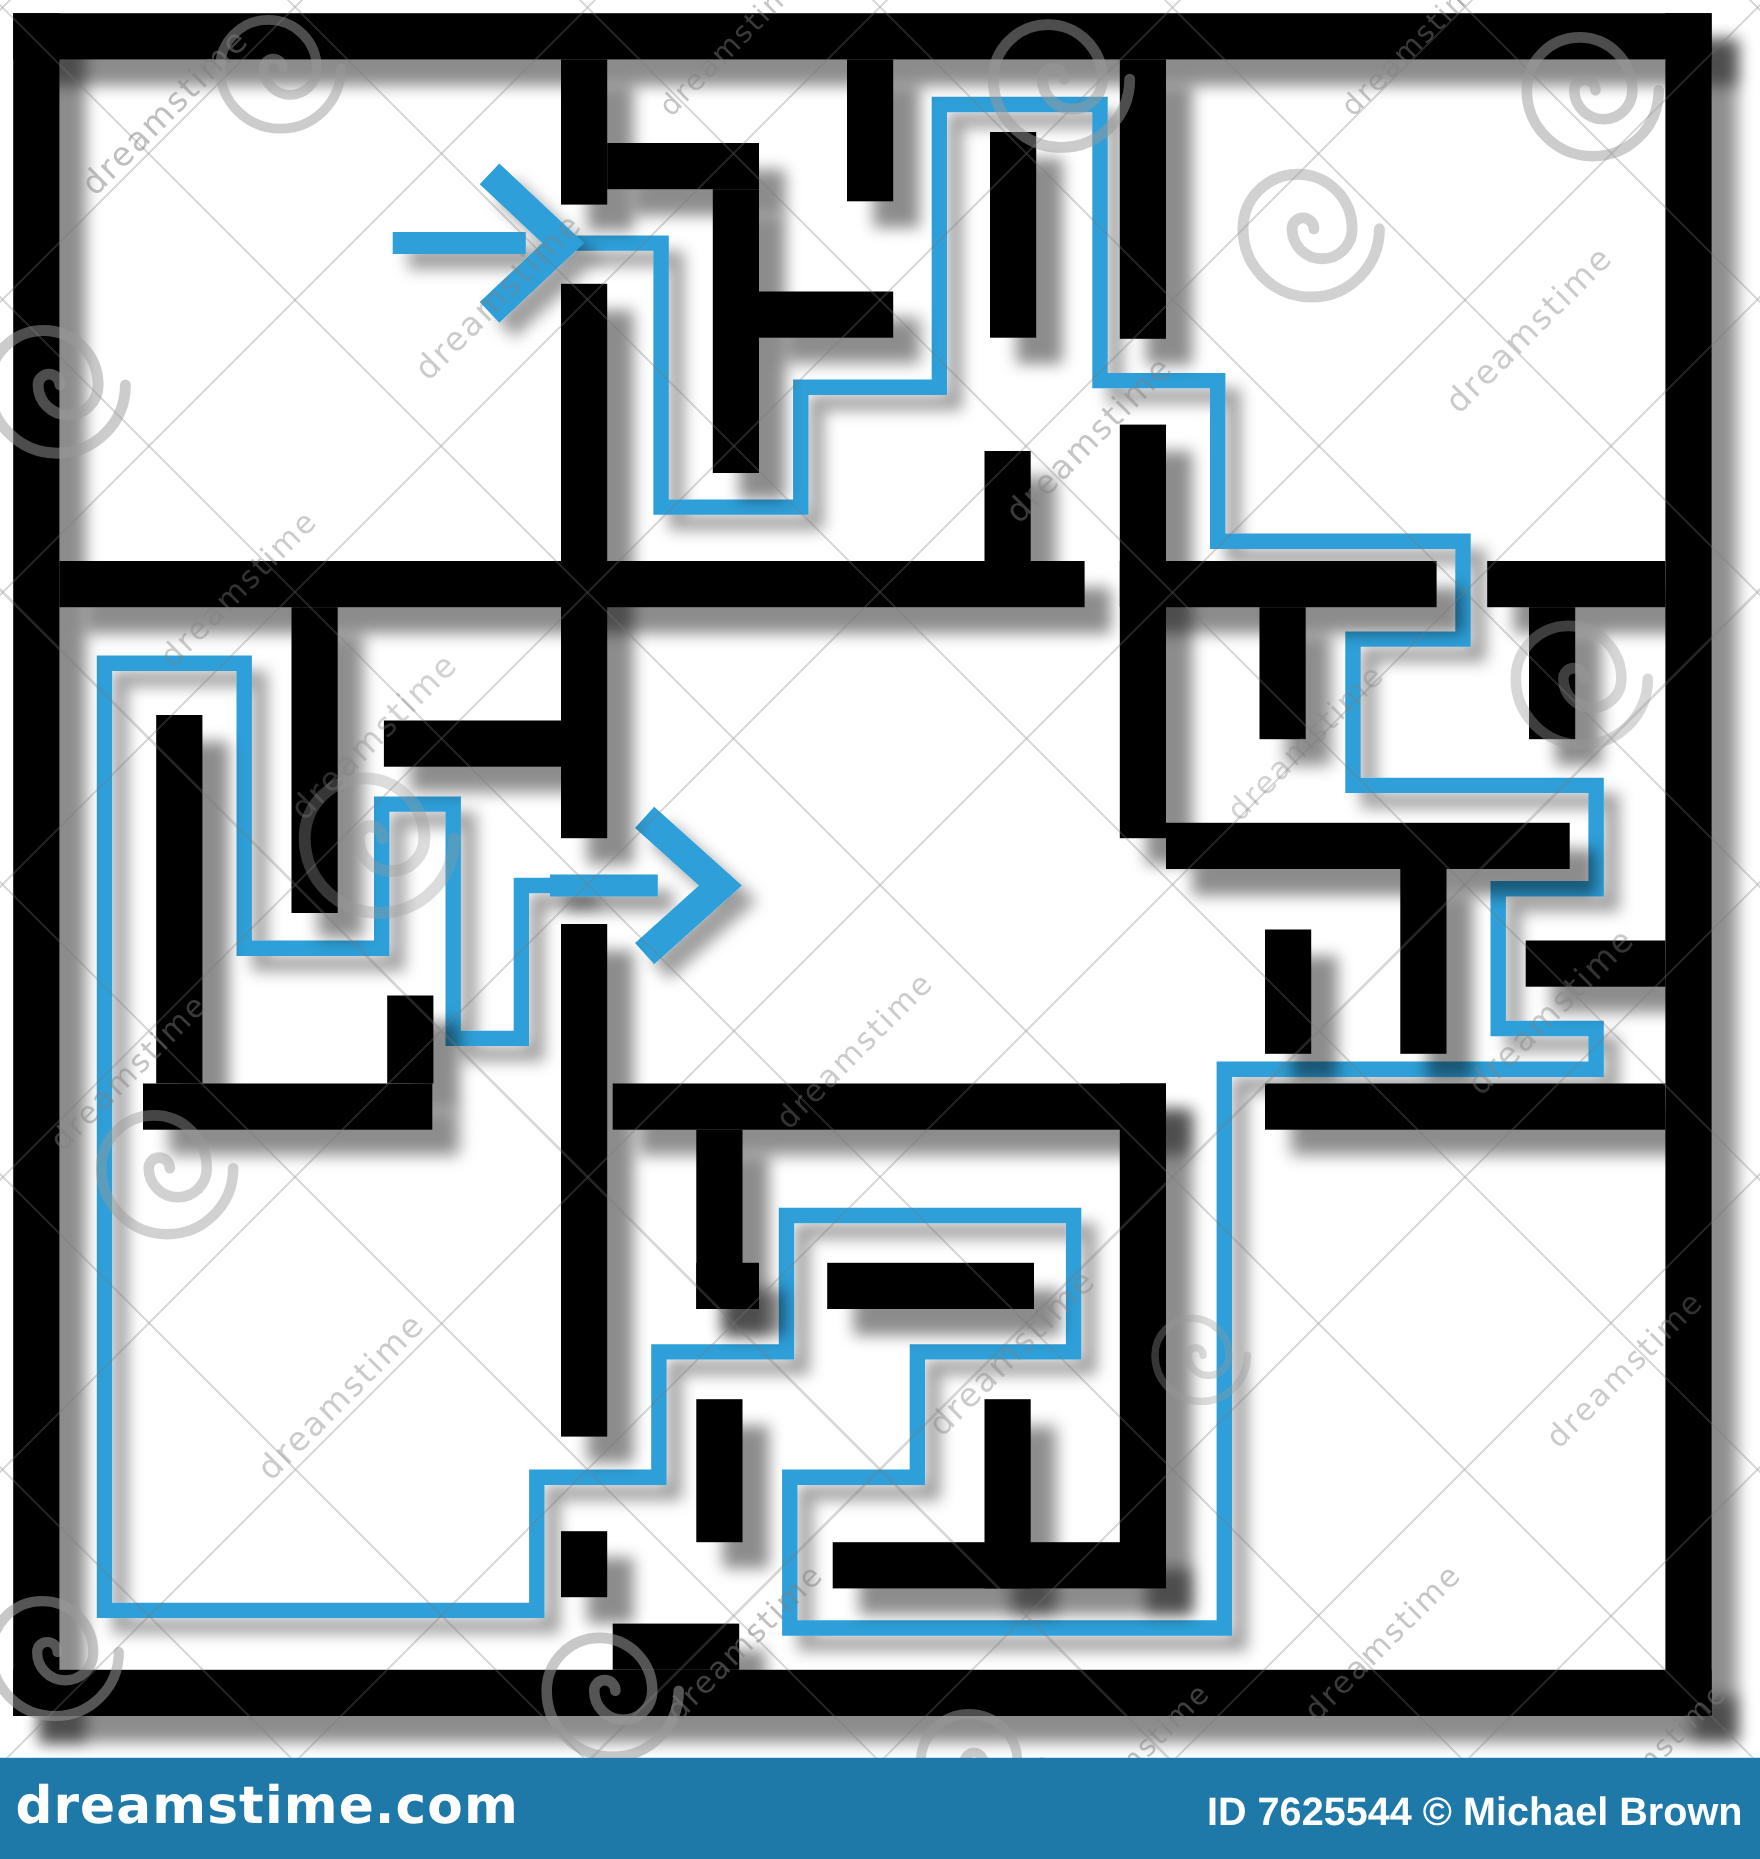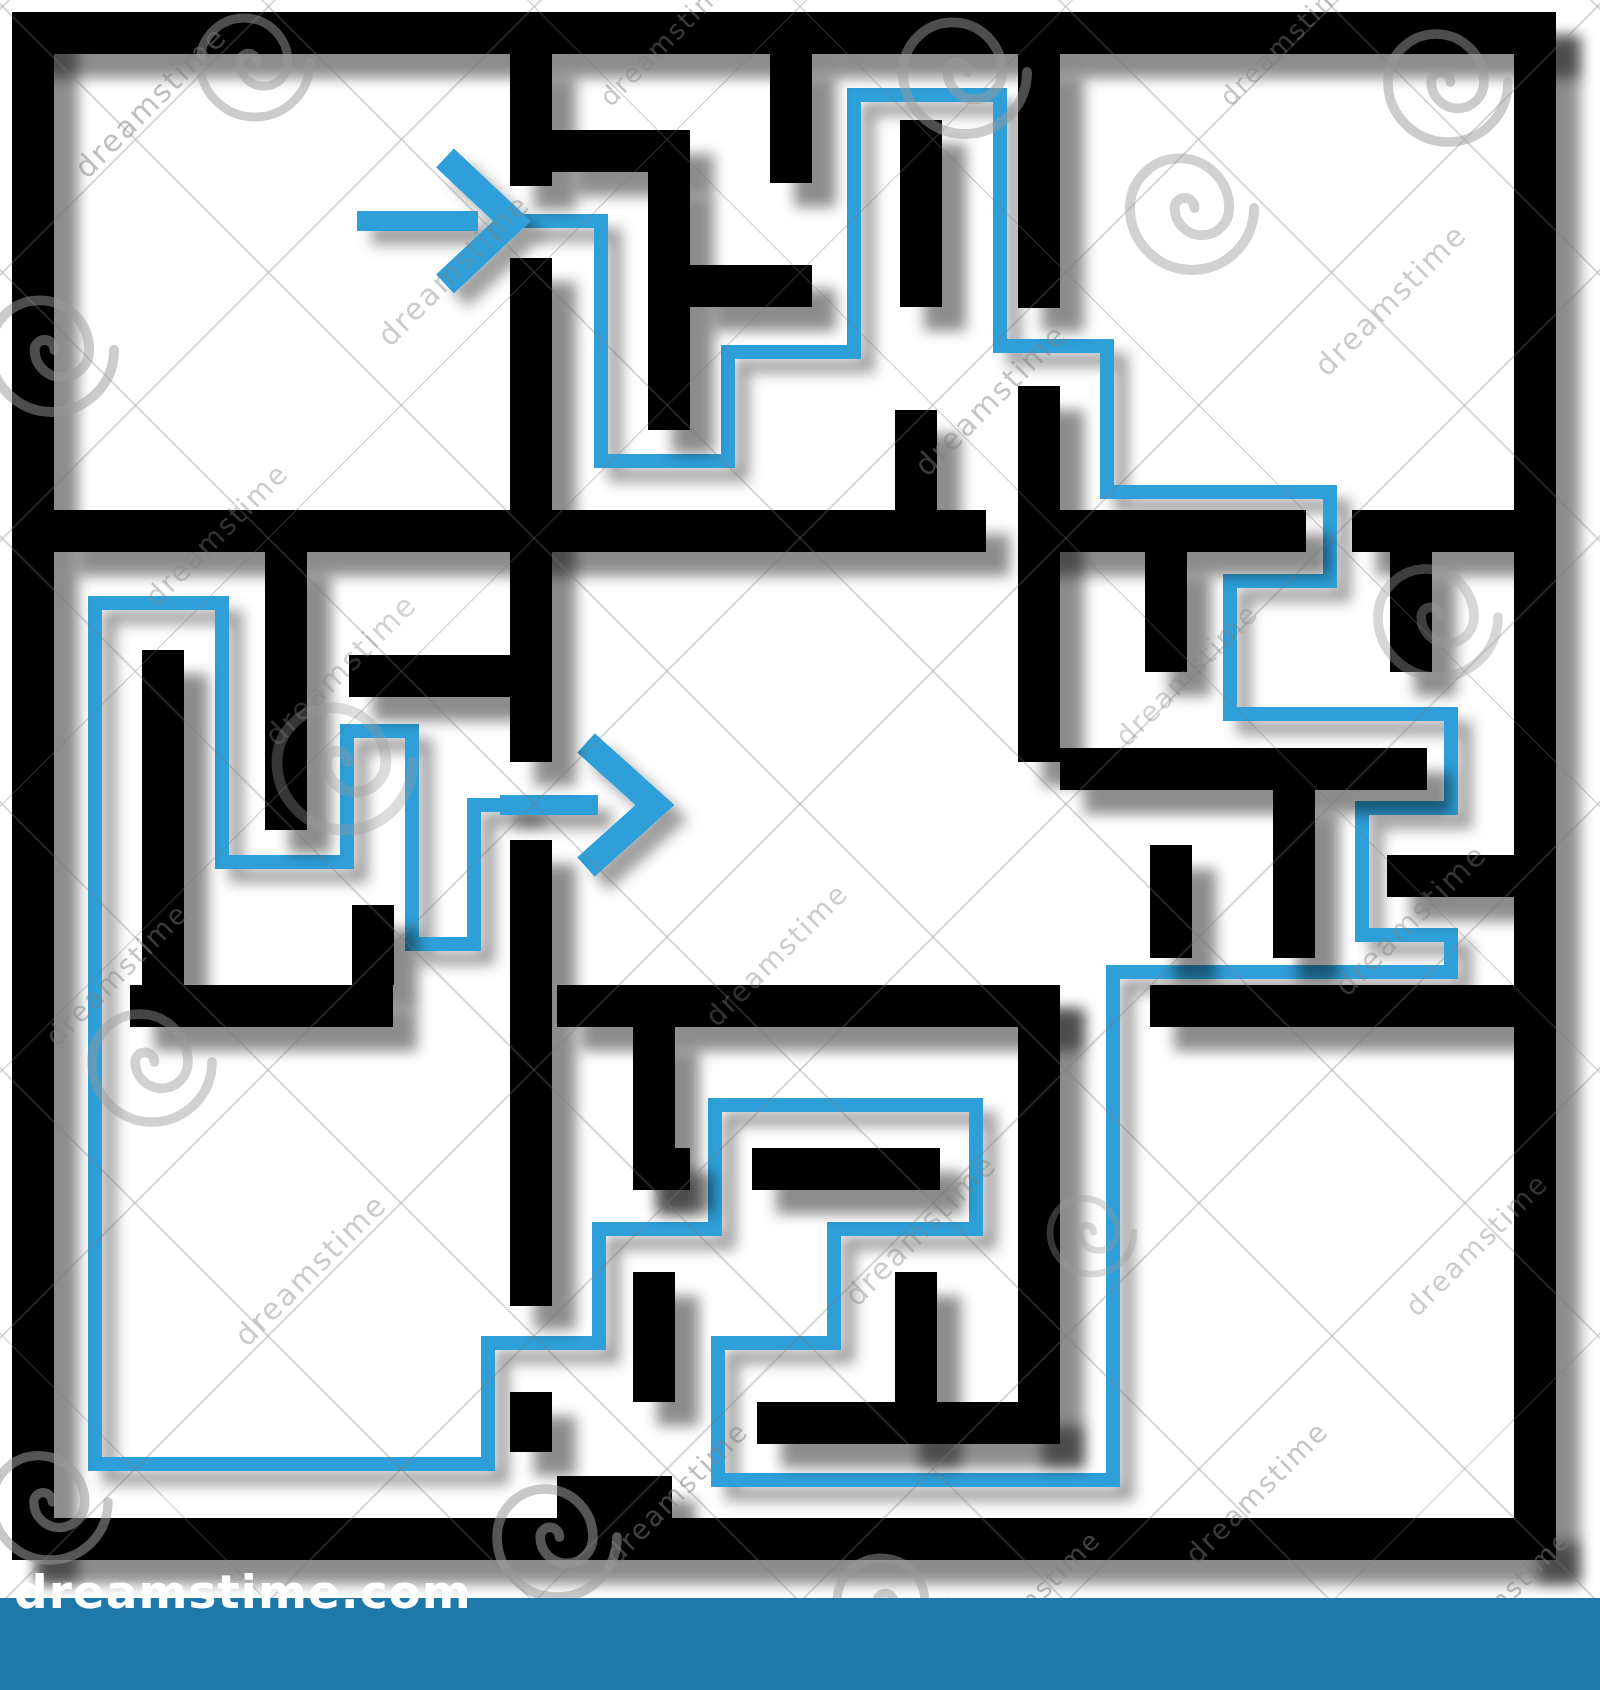--- a/index.html
+++ b/index.html
@@ -10,21 +10,21 @@
   #maze-svg,#wm-svg{position:absolute;left:0;top:0;}
   
   #lines-layer{height:1598px;
     background:
       repeating-linear-gradient(45deg,  transparent 0 186px, rgba(120,120,120,.5) 186px 188px),
       repeating-linear-gradient(-45deg, transparent 0 186px, rgba(120,120,120,.5) 186px 188px);
     opacity:.55;}
   .wm-text{position:absolute;color:#808080;transform:rotate(-45deg);transform-origin:left bottom;
     font-family:"DejaVu Sans", sans-serif;letter-spacing:2px;white-space:nowrap;}
   #footer-bar{position:absolute;left:0;top:1598px;width:1600px;height:92px;}
-  #footer-logo{position:absolute;left:14px;top:1564px;font-family:"DejaVu Sans", sans-serif;
+  #footer-logo{position:absolute;left:14px;top:1614px;font-family:"DejaVu Sans", sans-serif;
     font-weight:bold;font-size:47px;letter-spacing:1px;}
   #footer-credit{position:absolute;right:16px;top:1626px;font-size:36px;font-weight:bold;
     font-family:"Liberation Sans", sans-serif;}
 </style>
 </head>
 <body>
 
 <div id="canvas">
 
   <svg id="maze-svg" width="1600" height="1690">
@@ -123,14 +123,15 @@
       <div class="wm-text" style="left: 862px; top: 1278px; font-size: 30px; opacity: 0.4; color: rgb(128, 128, 128);">dreamstime</div>
       <div class="wm-text" style="left: 1422px; top: 1290px; font-size: 28px; opacity: 0.4; color: rgb(128, 128, 128);">dreamstime</div>
       <div class="wm-text" style="left: 622px; top: 1538px; font-size: 28px; opacity: 0.5; color: rgb(128, 128, 128);">dreamstime</div>
       <div class="wm-text" style="left: 1202px; top: 1538px; font-size: 28px; opacity: 0.45; color: rgb(128, 128, 128);">dreamstime</div>
       <div class="wm-text" style="left: 982px; top: 1640px; font-size: 26px; opacity: 0.5; color: rgb(128, 128, 128);">dreamstime</div>
       <div class="wm-text" style="left: 1452px; top: 1640px; font-size: 26px; opacity: 0.5; color: rgb(128, 128, 128);">dreamstime</div>
     </div>
 
   <div id="footer-bar" style="background: rgb(30, 121, 168);"></div>
   <div id="footer-logo" style="color: rgb(255, 255, 255);">dreamstime.com</div>
+  <div id="footer-credit" style="color: rgb(255, 255, 255);">ID 7625544 © Michael Brown</div>
 
 </div>
 
 </body></html>

